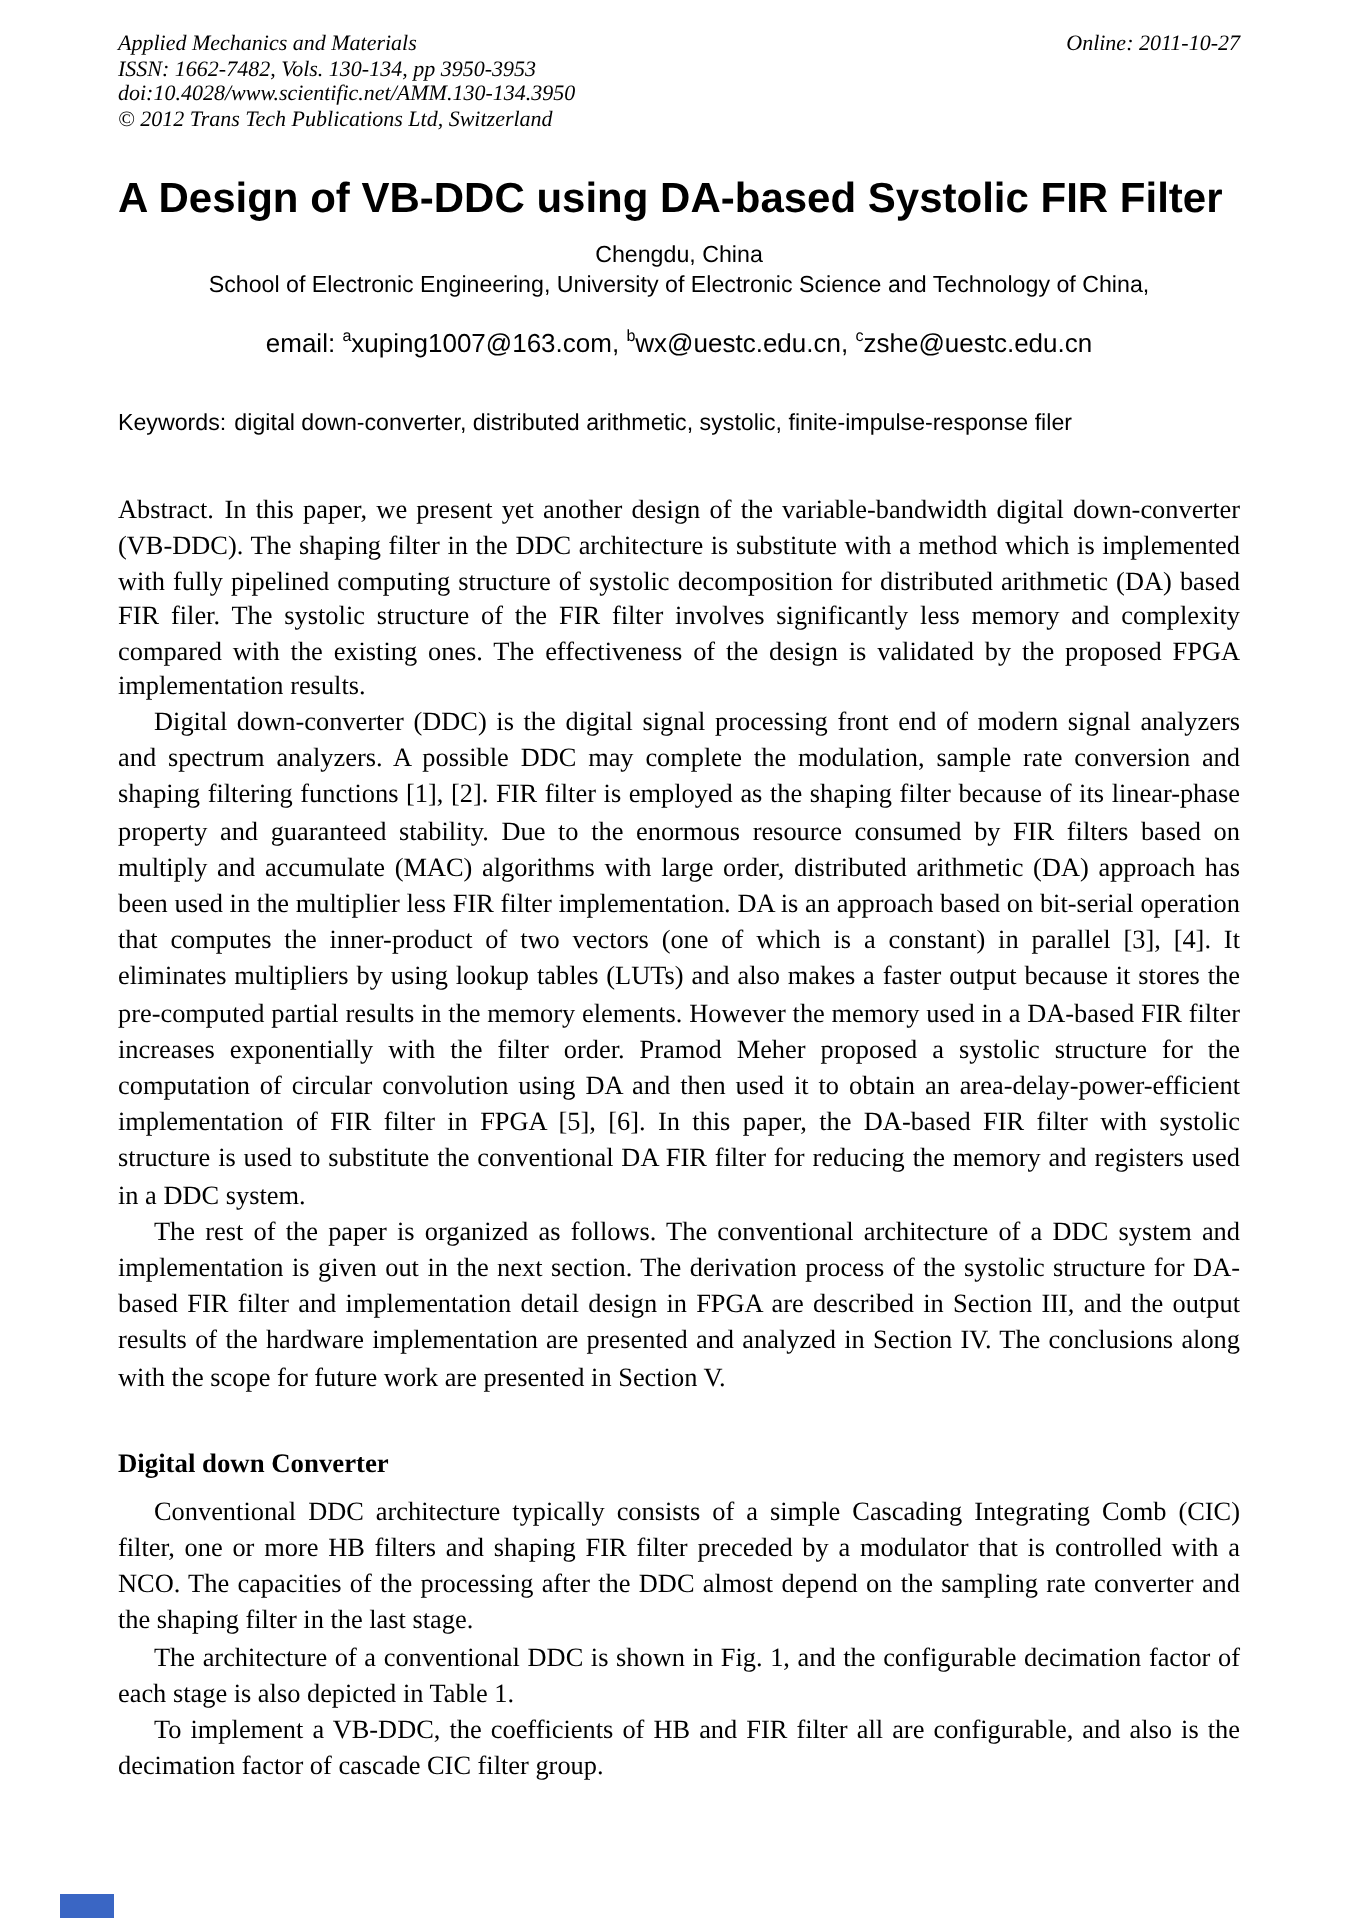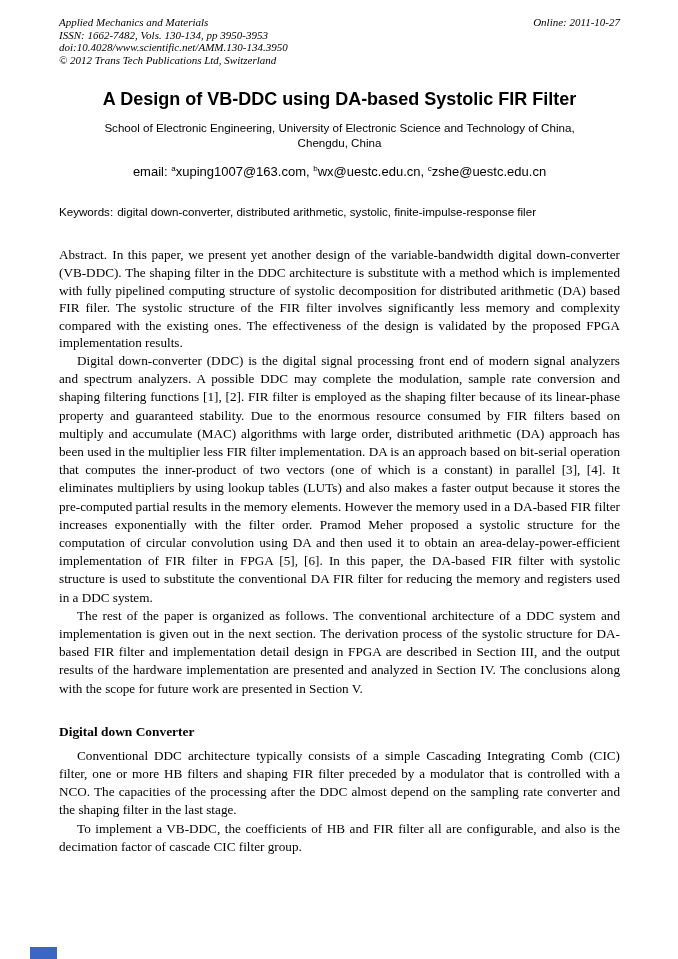--- a/index.html
+++ b/index.html
@@ -15,23 +15,22 @@
   
   .pdf-header{
     display:flex;justify-content:space-between;align-items:flex-start;
     font-style:italic;
     font-size:11px;line-height:12.6px;gap:20px;
   }
   .pdf-header .hl{white-space:nowrap;}
   
   .title{
     margin:24px 0 0 0;
-    text-align:center;
     font-family:"Liberation Sans", sans-serif;
-    font-weight:bold;font-size:18px;line-height:19px;
+    font-weight:bold;font-size:21px;line-height:19px;
   }
   .authors{
     margin-top:9px;text-align:center;
     font-family:"Liberation Sans", sans-serif;
     font-size:14.5px;line-height:18px;
   }
   sup{font-size:0.62em;vertical-align:super;line-height:0;}
   .affiliation{
     margin-top:11px;text-align:center;
     font-family:"Liberation Sans", sans-serif;
@@ -86,22 +85,22 @@
       <div class="hl">doi:10.4028/www.scientific.net/AMM.130-134.3950</div>
       <div class="hl">© 2012 Trans Tech Publications Ltd, Switzerland</div>
     </div>
     <div class="hl">Online: 2011-10-27</div>
   </header>
 
   <h1 class="title">A Design of VB-DDC using DA-based Systolic FIR Filter</h1>
 
 
   <div class="affiliation">
+    <div>Chengdu, China</div>
     <div>School of Electronic Engineering, University of Electronic Science and Technology of China,</div>
-    <div>Chengdu, China</div>
   </div>
 
   <div class="email">
     <span>email: </span><sup>a</sup><span>xuping1007@163.com, </span><sup>b</sup><span>wx@uestc.edu.cn, </span><sup>c</sup><span>zshe@uestc.edu.cn</span>
   </div>
 
   <div class="keywords">
     <span class="label">Keywords:</span><span>digital down-converter, distributed arithmetic, systolic, finite-impulse-response filer</span>
   </div>
 
@@ -110,18 +109,19 @@
   </p>
 
   <section>
     <p class="body-par">Digital down-converter (DDC) is the digital signal processing front end of modern signal analyzers and spectrum analyzers. A possible DDC may complete the modulation, sample rate conversion and shaping filtering functions [1], [2]. FIR filter is employed as the shaping filter because of its linear-phase property and guaranteed stability. Due to the enormous resource consumed by FIR filters based on multiply and accumulate (MAC) algorithms with large order, distributed arithmetic (DA) approach has been used in the multiplier less FIR filter implementation. DA is an approach based on bit-serial operation that computes the inner-product of two vectors (one of which is a constant) in parallel [3], [4]. It eliminates multipliers by using lookup tables (LUTs) and also makes a faster output because it stores the pre-computed partial results in the memory elements. However the memory used in a DA-based FIR filter increases exponentially with the filter order. Pramod Meher proposed a systolic structure for the computation of circular convolution using DA and then used it to obtain an area-delay-power-efficient implementation of FIR filter in FPGA [5], [6]. In this paper, the DA-based FIR filter with systolic structure is used to substitute the conventional DA FIR filter for reducing the memory and registers used in a DDC system.</p>
     <p class="body-par">The rest of the paper is organized as follows. The conventional architecture of a DDC system and implementation is given out in the next section. The derivation process of the systolic structure for DA-based FIR filter and implementation detail design in FPGA are described in Section III, and the output results of the hardware implementation are presented and analyzed in Section IV. The conclusions along with the scope for future work are presented in Section V.</p>
   </section>
 
   <section>
     <h2 class="sec-heading">Digital down Converter</h2>
     <p class="body-par">Conventional DDC architecture typically consists of a simple Cascading Integrating Comb (CIC) filter, one or more HB filters and shaping FIR filter preceded by a modulator that is controlled with a NCO. The capacities of the processing after the DDC almost depend on the sampling rate converter and the shaping filter in the last stage.</p>
+    <p class="body-par">The architecture of a conventional DDC is shown in Fig. 1, and the configurable decimation factor of each stage is also depicted in Table 1.</p>
     <p class="body-par">To implement a VB-DDC, the coefficients of HB and FIR filter all are configurable, and also is the decimation factor of cascade CIC filter group.</p>
   </section>
 
   <div class="footer-mark" style="background: rgb(58, 102, 196);"></div>
 
 </div>
 
 </body></html>

